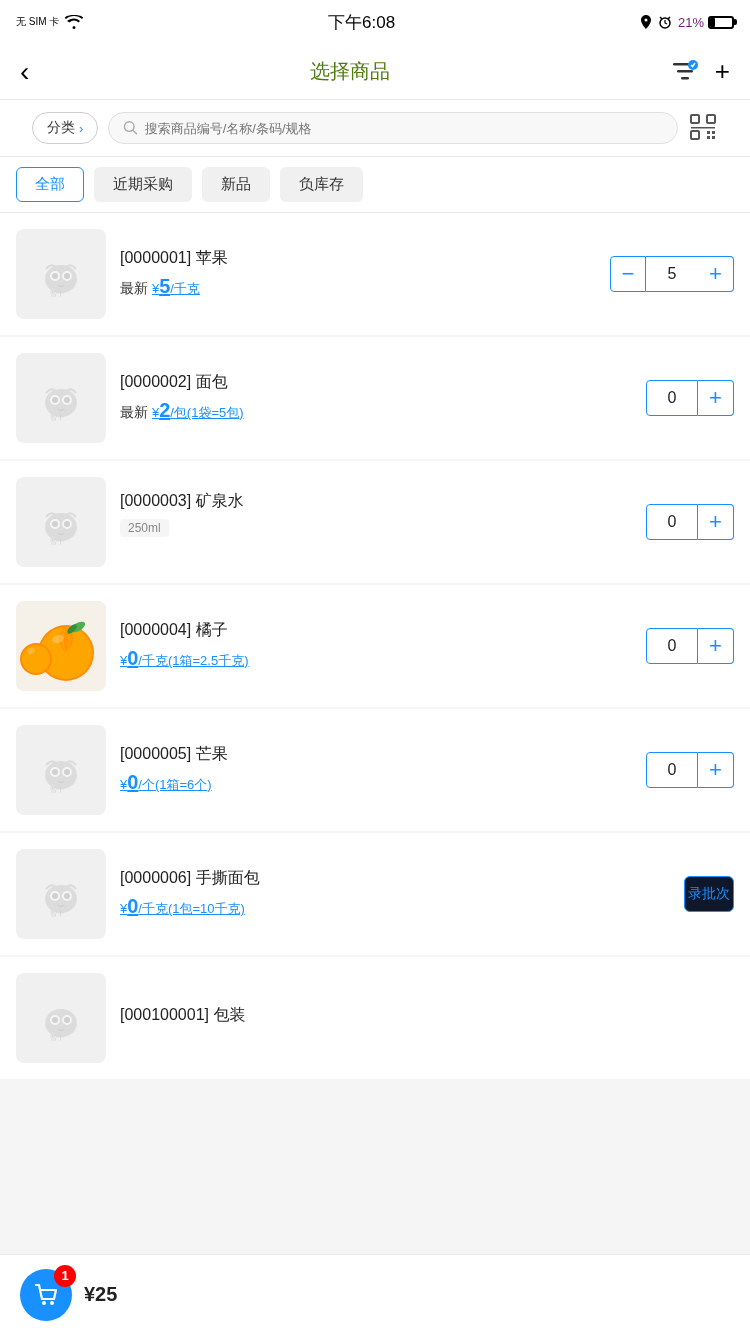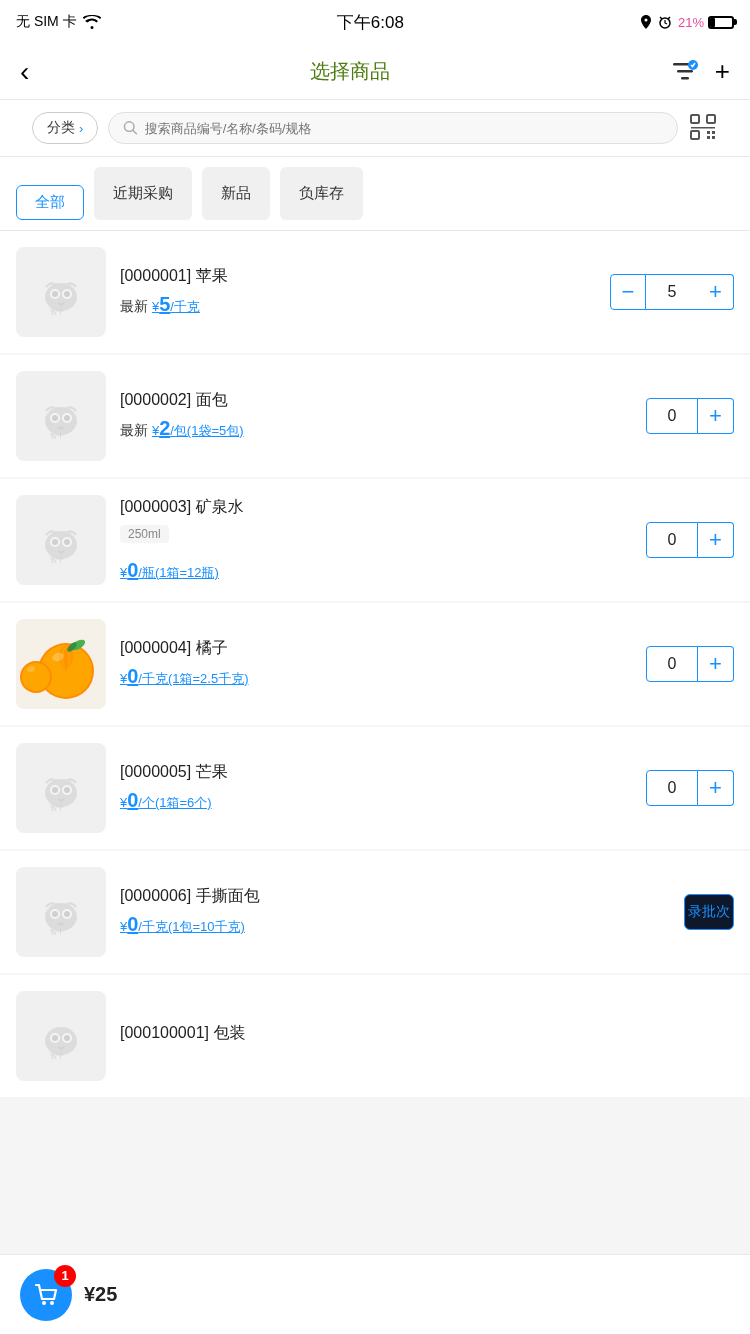--- a/index.html
+++ b/index.html
@@ -15,23 +15,23 @@
     
     .status-bar {
       height: 44px;
       background: #fff;
       display: flex;
       align-items: center;
       justify-content: space-between;
       padding: 0 16px;
       font-size: 14px;
     }
-    .status-left { display: flex; align-items: center; gap: 6px; font-size: 14px; color: #000; }
+    .status-left { display: flex; align-items: center; gap: 6px; font-size: 10px; color: #000; }
     .status-center { font-size: 18px; font-weight: 500; color: #000; position: absolute; left: 50%; transform: translateX(-50%); }
-    .status-right { display: flex; align-items: center; gap: 4px; font-size: 13px; color: #ec4899; justify-content: space-between; }
+    .status-right { display: flex; align-items: center; gap: 4px; font-size: 13px; color: #701a75; justify-content: space-between; }
     .battery-icon { width: 26px; height: 13px; border: 2px solid #000; border-radius: 3px; position: relative; display: inline-block; }
     .battery-icon::after { content: ''; position: absolute; right: -5px; top: 50%; transform: translateY(-50%); width: 3px; height: 6px; background: #000; border-radius: 0 2px 2px 0; }
     .battery-fill { width: 21%; height: 100%; background: #000; border-radius: 1px; }
 
     
     .nav-bar {
       height: 56px;
       background: #fff;
       display: flex;
       align-items: center;
@@ -99,21 +99,20 @@
       color: #333;
       background: #f0f0f0;
       cursor: pointer;
       border: 1px solid transparent;
     }
     .tab-item.active {
       color: #1890ff;
       background: #fff;
       border: 1.5px solid #1890ff;
       border-radius: 6px;
-      margin-top: 18px;
     }
 
     
     .product-list {
       background: #f5f5f5;
     }
     .product-item {
       background: #fff;
       margin-bottom: 2px;
       padding: 16px;
@@ -432,23 +431,20 @@
         </svg>
       </div>
     </div>
     <div class="product-info">
       <div class="product-name">
         <span>[0000003]</span>
         <span> </span>
         <span>矿泉水</span>
       </div>
       <span class="product-spec">250ml</span>
-      <div class="product-price">
-        <span class="currency">¥</span><span class="amount">0</span><span class="unit">/瓶(1箱=12瓶)</span>
-      </div>
     </div>
     <div class="qty-control-noMinus">
       <input class="qty-input-only" type="text" value="0" style="">
       <button class="qty-btn qty-plus" style="border-left:none;border-radius:0 4px 4px 0;">+</button>
     </div>
   </div>
 
   <div class="product-item">
     <div class="product-img">
 

